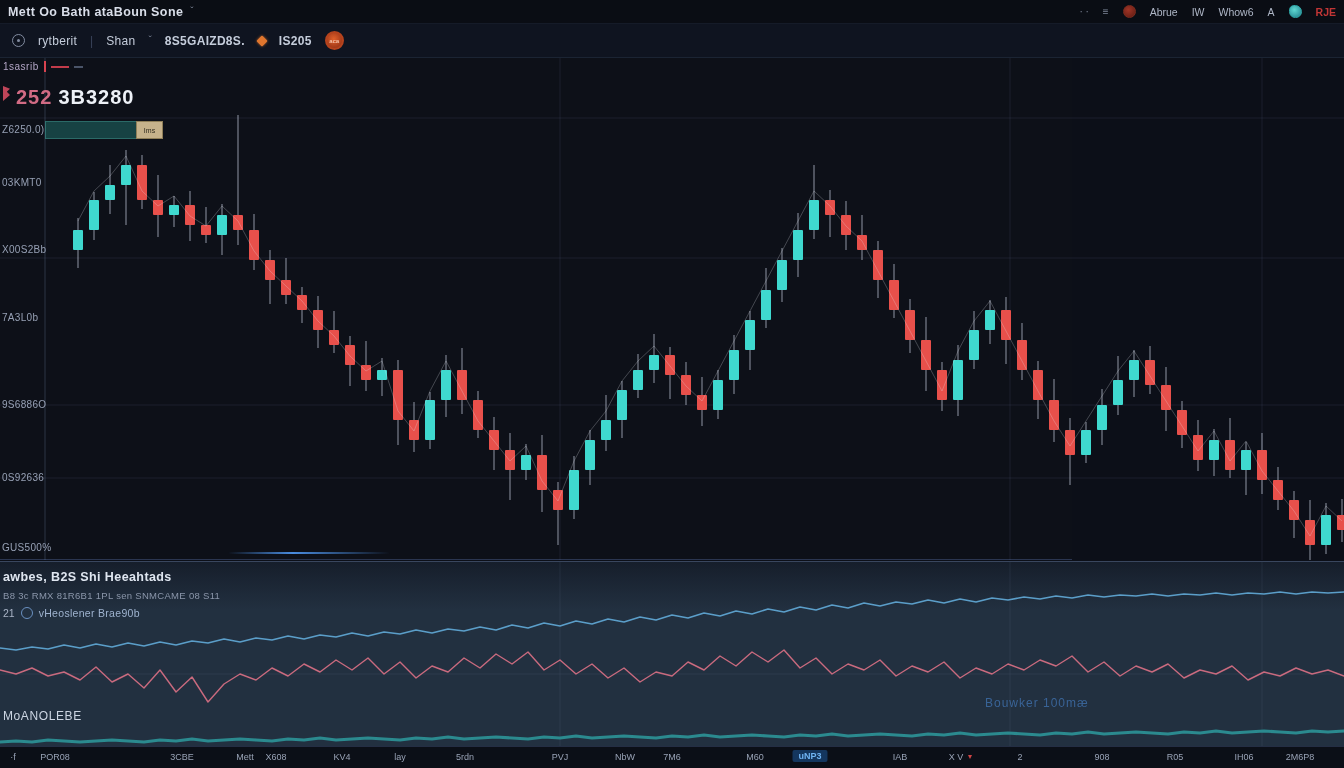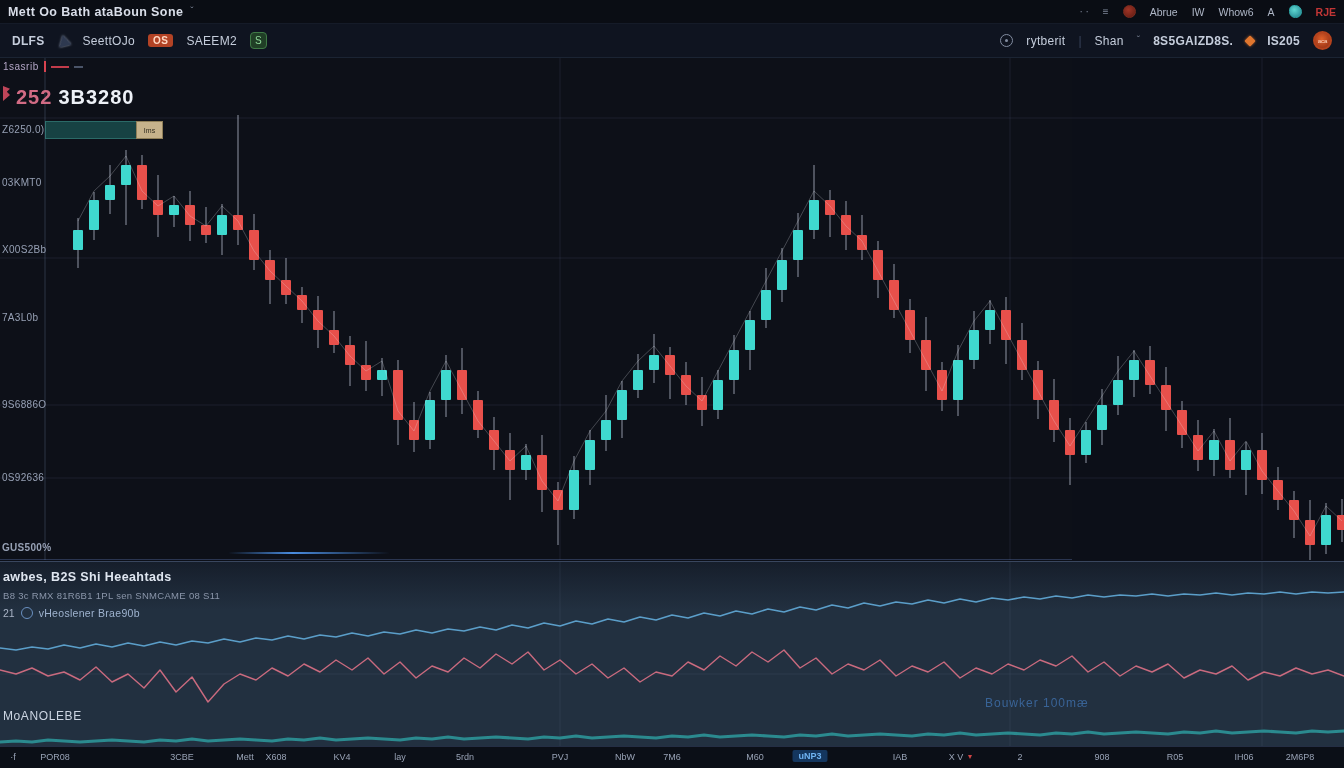--- a/index.html
+++ b/index.html
@@ -104,28 +104,20 @@
       <span class="lbl">Abrue</span>
       <span class="lbl">IW</span>
       <span class="lbl">Whow6</span>
       <span class="lbl">A</span>
       <span class="circ teal"></span>
       <span class="corner-lbl">RJE</span>
     </div>
   </header>
 
   <div class="toolbar">
-    <div class="tl-left">
-      <span class="tool-lbl bold">DLFS</span>
-      <span class="tri-icon"></span>
-      <span class="tool-lbl">SeettOJo</span>
-      <span class="badge">OS</span>
-      <span class="tool-lbl">SAEEM2</span>
-      <span class="green-ic">S</span>
-    </div>
     <div class="tl-right">
       <span class="circle-outline"></span>
       <span class="tool-lbl">rytberit</span>
       <span class="sep">|</span>
       <span class="tool-lbl">Shan</span>
       <span class="caret">ˇ</span>
       <span class="tool-lbl bold">8S5GAIZD8S.</span>
       <span class="diamond"></span>
       <span class="tool-lbl bold">IS205</span>
       <span class="round-btn">aca</span>
@@ -321,21 +313,21 @@
     <div class="zone"></div>
     <div class="zone-label">Ims</div>
 
     <div id="price-labels">
         <div class="price-label" style="top: 66px;">Z6250.0)</div>
         <div class="price-label" style="top: 119px;">03KMT0</div>
         <div class="price-label" style="top: 186px;">X00S2Bb</div>
         <div class="price-label" style="top: 254px;">7A3L0b</div>
         <div class="price-label" style="top: 341px;">9S6886O</div>
         <div class="price-label" style="top: 414px;">0S92636</div>
-        <div class="price-label" style="top: 484px; font-weight: bold;">GUS500%</div>
+        <div class="price-label" style="top: 484px;">GUS500%</div>
       </div>
     <div class="glow-line"></div>
   </div>
 
   <div class="ind-panel">
     <svg id="ind-svg" width="1344" height="185" viewBox="0 0 1344 185">
         <line x1="0" y1="112" x2="1344" y2="112" stroke="rgba(120,140,175,0.12)" stroke-width="1"></line>
         <line x1="560" y1="0" x2="560" y2="185" stroke="rgba(120,140,175,0.12)" stroke-width="1"></line>
         <line x1="1010" y1="0" x2="1010" y2="185" stroke="rgba(120,140,175,0.12)" stroke-width="1"></line>
         <line x1="1262" y1="0" x2="1262" y2="185" stroke="rgba(120,140,175,0.12)" stroke-width="1"></line>

